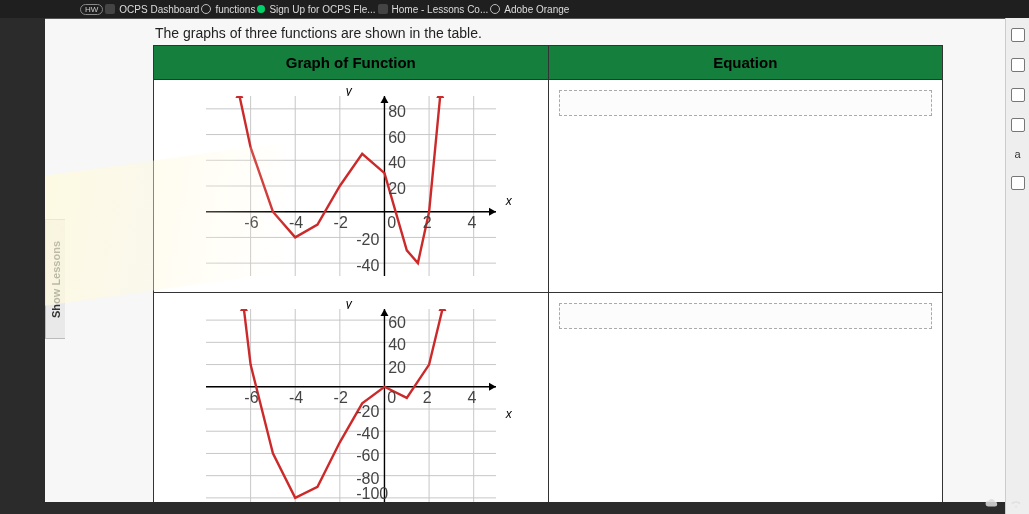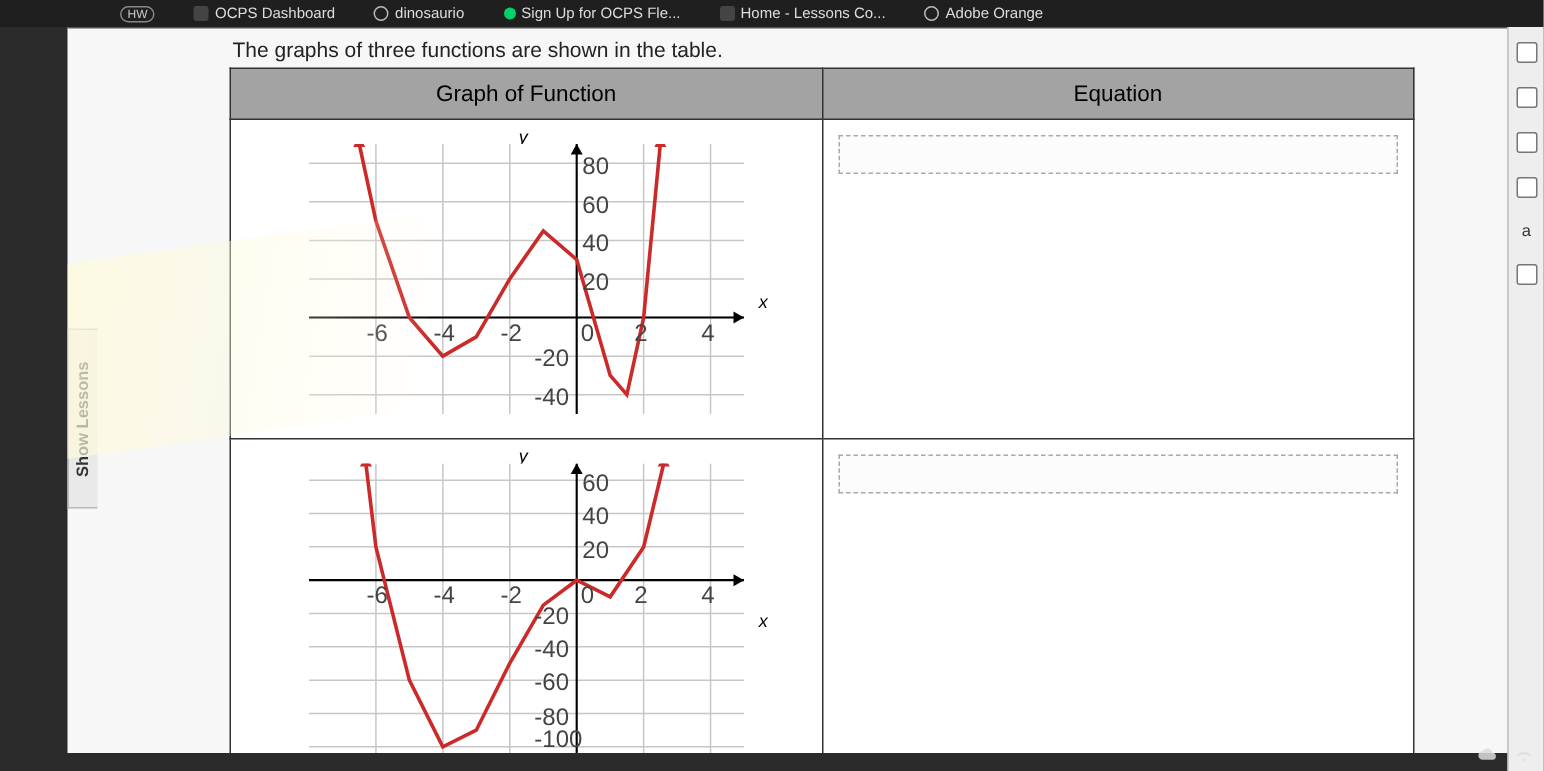--- a/index.html
+++ b/index.html
@@ -5,21 +5,21 @@
   * { box-sizing: border-box; margin: 0; padding: 0; }
   html, body { width: 1029px; height: 514px; overflow: hidden; font-family: Arial, Helvetica, sans-serif; }
   body { background: #2b2b2b; }
 
   
   .top-bar {
     height: 18px;
     background: #1f1f1f;
     display: flex;
     align-items: center;
-    gap: 26px;
+    gap: 2px;
     padding-left: 80px;
     font-size: 10px;
     color: #ddd;
     white-space: nowrap;
   }
   .top-bar .bk { display:flex; align-items:center; gap:4px; }
   .top-bar .fav { width:10px; height:10px; background:#444; border-radius:2px; display:inline-block;}
   .top-bar .globe { width:10px; height:10px; border:1px solid #bbb; border-radius:50%; display:inline-block;}
   .top-bar .pill { font-size:8px; padding:0 4px; border:1px solid #888; border-radius:6px; color:#ccc;}
   .top-bar .dot  { width:8px;height:8px;border-radius:50%;background:#00d26a;display:inline-block;}
@@ -48,23 +48,23 @@
   }
 
   
   table.q {
     border-collapse:collapse;
     margin-left:108px;
     width:790px;
     table-layout:fixed;
   }
   table.q th {
-    background:#a3a3a3;
+    background:#15803d;
     color:#000;
-    font-weight:normal;
+    font-weight:bold;
     font-size:15px;
     padding:8px 4px;
     border:1px solid #333;
     text-align:center;
   }
   table.q td {
     border:1px solid #333;
     background:#fff;
     vertical-align:top;
     padding:6px;
@@ -126,21 +126,21 @@
 <body>
 
 <div class="top-bar">
   <span class="pill">HW</span>
   <span class="bk">
       <span class="fav"></span>
       <span>OCPS Dashboard</span>
     </span>
   <span class="bk">
       <span class="globe"></span>
-      <span>dinosaurio</span>
+      <span>functions</span>
     </span>
   <span class="bk">
       <span class="dot"></span>
       <span>Sign Up for OCPS Fle...</span>
     </span>
   <span class="bk">
       <span class="fav"></span>
       <span>Home - Lessons Co...</span>
     </span>
   <span class="bk">

